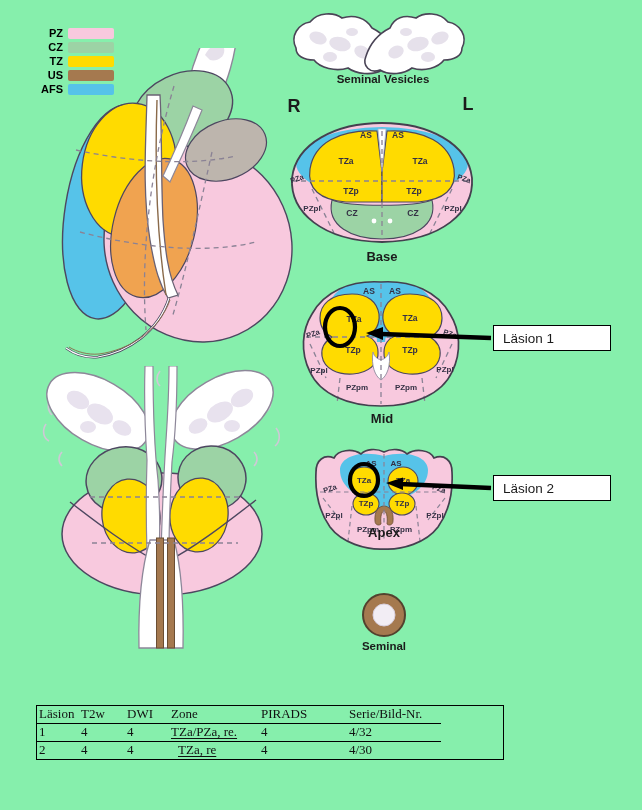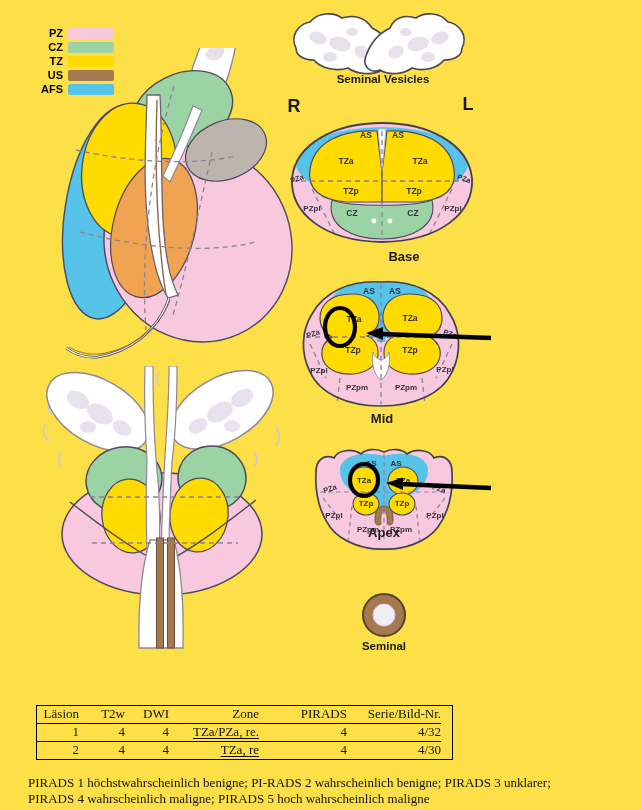--- a/index.html
+++ b/index.html
@@ -1,16 +1,16 @@
 <!DOCTYPE html>
 <html><head>
 <meta charset="utf-8">
 <style>
   html,body{margin:0;padding:0;background:#fff;}
-  .page{position:relative;width:642px;height:810px;background:#fde047;overflow:hidden;
+  .page{position:relative;width:642px;height:810px;background:#86efac;overflow:hidden;
         font-family:"Liberation Sans",sans-serif;}
   .abs{position:absolute;}
   
   .legend{position:absolute;left:33px;top:28px;}
   .lrow{display:flex;align-items:center;height:11px;margin-bottom:3px;}
   .llab{width:30px;text-align:right;font-weight:bold;font-size:11px;color:#000;padding-right:5px;line-height:11px;}
   .lsw{width:46px;height:11px;border-radius:2px;}
   
   .zl{position:absolute;transform:translate(-50%,-50%);font-weight:bold;font-size:8.5px;
       color:#343044;white-space:nowrap;line-height:1;}
@@ -18,23 +18,23 @@
   .zl-xs{font-size:7.5px;}
   .rotl{transform:translate(-50%,-50%) rotate(-18deg);}
   .rotr{transform:translate(-50%,-50%) rotate(18deg);}
   .dia-title{position:absolute;transform:translate(-50%,-50%);font-weight:bold;font-size:13px;color:#1b1b1b;white-space:nowrap;}
   .sv-title{position:absolute;transform:translate(-50%,-50%);font-weight:bold;font-size:11.5px;color:#1b1b1b;white-space:nowrap;}
   .rl{position:absolute;transform:translate(-50%,-50%);font-weight:bold;font-size:18px;color:#1b1b1b;}
   
   .callout{position:absolute;width:118px;height:26px;background:#fff;border:1.5px solid #000;
            display:flex;align-items:center;padding-left:9px;font-size:13.5px;color:#1b1b1b;box-sizing:border-box;}
   
-  .tbl{position:absolute;left:36px;top:705px;width:417px;border:1px solid #000;
+  .tbl{position:absolute;left:36px;top:705px;width:468px;border:1px solid #000;
        display:grid;grid-template-columns:42px 46px 44px 90px 88px 94px;
-       font-family:"Liberation Serif",serif;font-size:13px;color:#111;box-sizing:border-box;text-align:right;}
+       font-family:"Liberation Serif",serif;font-size:13px;color:#111;box-sizing:border-box;}
   .tc{height:17px;line-height:16px;padding-left:2px;overflow:hidden;white-space:nowrap;}
   .hb{border-bottom:1px solid #000;}
   .spell{text-decoration-line:underline;text-decoration-style:wavy;text-decoration-color:#E0442E;
          text-decoration-thickness:1px;text-underline-offset:2px;text-decoration:underline;}
   .indent{padding-left:9px;}
   
   .foot{position:absolute;left:28px;top:775px;width:608px;font-family:"Liberation Serif",serif;
         font-size:13px;line-height:15.5px;color:#111;}
 </style>
 </head>
@@ -195,21 +195,21 @@
   <div class="zl" style="left:346px;top:161px">TZa</div>
   <div class="zl" style="left:420px;top:161px">TZa</div>
   <div class="zl zl-xs rotl" style="left:297px;top:179px">PZa</div>
   <div class="zl zl-xs rotr" style="left:464px;top:179px">PZa</div>
   <div class="zl" style="left:351px;top:191px">TZp</div>
   <div class="zl" style="left:414px;top:191px">TZp</div>
   <div class="zl" style="left:352px;top:213px">CZ</div>
   <div class="zl" style="left:413px;top:213px">CZ</div>
   <div class="zl zl-s" style="left:312px;top:209px">PZpl</div>
   <div class="zl zl-s" style="left:453px;top:209px">PZpl</div>
-  <div class="dia-title" style="left:404px;top:256px">Base</div>
+  <div class="dia-title" style="left:382px;top:256px">Base</div>
 
   <svg class="abs" style="left:296px;top:276px" width="188" height="152" viewBox="296 276 188 152">
     <defs>
       <path id="midBody" d="M381,282 C350,280 324,292 312,314 C302,330 300,352 310,372 C320,394 348,406 381,406 C414,406 442,394 452,372 C462,352 460,330 450,314 C438,292 412,280 381,282 Z"></path>
       <clipPath id="midClip">
           <use href="#midBody"></use>
         </clipPath>
     </defs>
     <use href="#midBody" fill="#F8C9DE"></use>
     <g clip-path="url(#midClip)">
@@ -291,20 +291,26 @@
   <div class="sv-title" style="left:384px;top:646px">Seminal</div>
 
   <svg class="abs" style="left:0;top:0" width="642" height="810" viewBox="0 0 642 810" pointer-events="none">
     <ellipse cx="340" cy="327" rx="15" ry="19" fill="none" stroke="#000" stroke-width="4.2"></ellipse>
     <line x1="491" y1="338" x2="381" y2="334" stroke="#000" stroke-width="4.5"></line>
     <polygon points="366,333 383,327 383,340" fill="#000"></polygon>
     <ellipse cx="364" cy="480" rx="14" ry="16" fill="none" stroke="#000" stroke-width="4.2"></ellipse>
     <line x1="491" y1="488" x2="400" y2="484" stroke="#000" stroke-width="4.5"></line>
     <polygon points="386,483 403,477.5 403,490" fill="#000"></polygon>
   </svg>
+  <div class="callout" style="left:493px;top:325px">
+    <span>Läsion 1</span>
+  </div>
+  <div class="callout" style="left:493px;top:475px">
+    <span>Läsion 2</span>
+  </div>
 
   <div class="tbl">
     <div class="tc hb">Läsion</div>
     <div class="tc hb">T2w</div>
     <div class="tc hb">DWI</div>
     <div class="tc hb">Zone</div>
     <div class="tc hb">PIRADS</div>
     <div class="tc hb">Serie/Bild-Nr.</div>
 
     <div class="tc hb">1</div>
@@ -315,18 +321,14 @@
     <div class="tc hb">4/32</div>
 
     <div class="tc">2</div>
     <div class="tc">4</div>
     <div class="tc">4</div>
     <div class="tc indent"><span class="spell">TZa, re</span></div>
     <div class="tc">4</div>
     <div class="tc">4/30</div>
   </div>
 
-  <div class="foot">
-    <div>PIRADS 1 höchstwahrscheinlich benigne; PI-RADS 2 wahrscheinlich benigne; PIRADS 3 unklarer;</div>
-    <div>PIRADS 4 wahrscheinlich maligne; PIRADS 5 hoch wahrscheinlich maligne</div>
-  </div>
 
 </div>
 
 </body></html>

